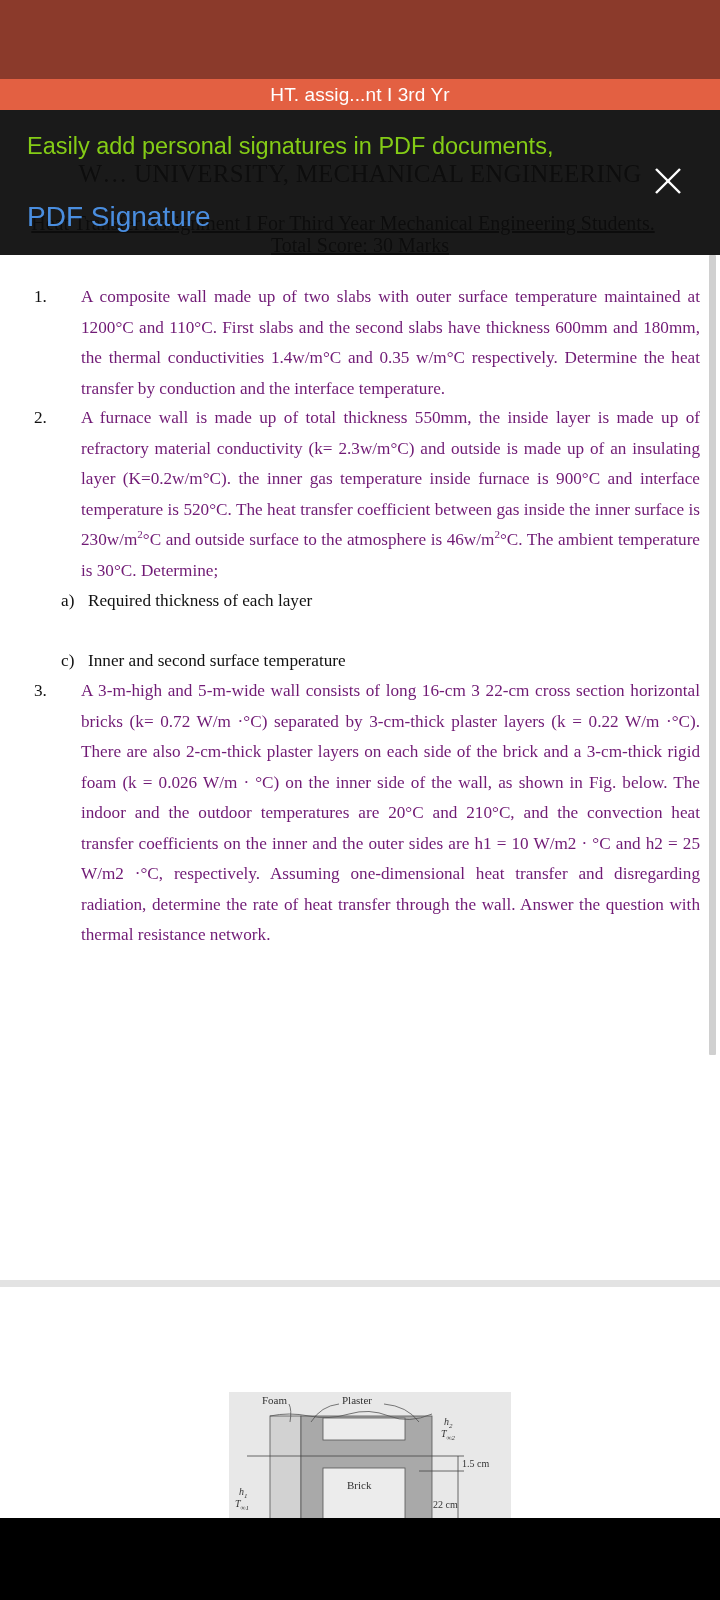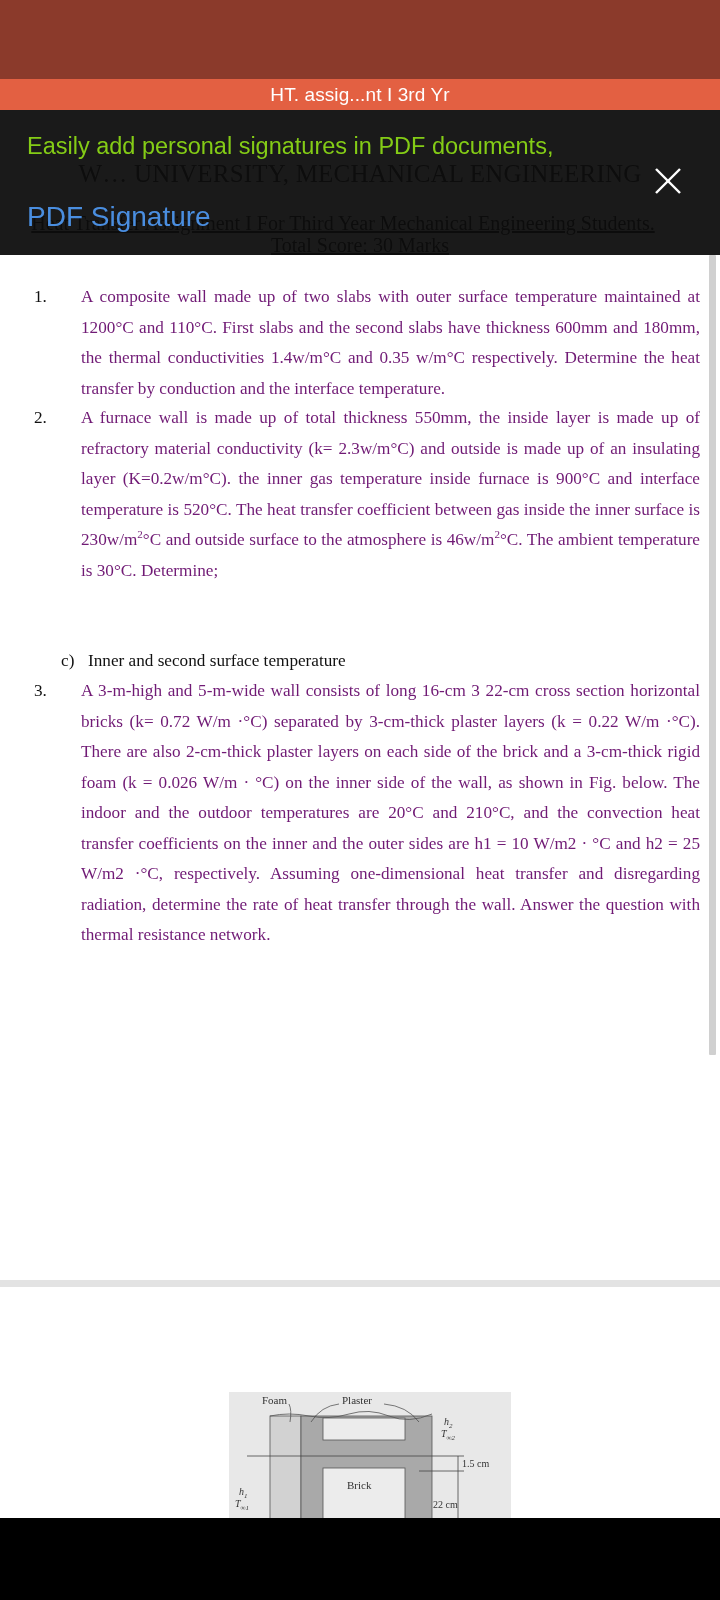--- a/index.html
+++ b/index.html
@@ -49,20 +49,23 @@
   <div class="hdr-uni">W… UNIVERSITY, MECHANICAL ENGINEERING</div>
   <div class="hdr-title">Heat Transfer Assignment I For Third Year Mechanical Engineering Students.</div>
   <div class="hdr-score">Total Score: 30 Marks</div>
 
   <div class="q-num" style="top:172px;">1.</div>
   <div class="q" style="top:172px;">A composite wall made up of two slabs with outer surface temperature maintained at 1200°C and 110°C. First slabs and the second slabs have thickness 600mm and 180mm, the thermal conductivities 1.4w/m°C and 0.35 w/m°C respectively. Determine the heat transfer by conduction and the interface temperature.</div>
 
   <div class="q-num" style="top:293px;">2.</div>
   <div class="q" style="top:293px;"><span>A furnace wall is made up of total thickness 550mm, the inside layer is made up of refractory material conductivity (k= 2.3w/m°C) and outside is made up of an insulating layer (K=0.2w/m°C). the inner gas temperature inside furnace is 900°C and interface temperature is 520°C. The heat transfer coefficient between gas inside the inner surface is 230w/m</span><sup>2</sup><span>°C and outside surface to the atmosphere is 46w/m</span><sup>2</sup><span>°C. The ambient temperature is 30°C. Determine;</span></div>
 
+  <div class="sub" style="top:476px;">
+    <span class="sub-label">a)</span><span>Required thickness of each layer</span>
+  </div>
   <div class="sub" style="top:536px;">
     <span class="sub-label">c)</span><span>Inner and second surface temperature</span>
   </div>
 
   <div class="q-num" style="top:566px;">3.</div>
   <div class="q" style="top:566px;">A 3-m-high and 5-m-wide wall consists of long 16-cm 3 22-cm cross section horizontal bricks (k= 0.72 W/m ·°C) separated by 3-cm-thick plaster layers (k = 0.22 W/m ·°C). There are also 2-cm-thick plaster layers on each side of the brick and a 3-cm-thick rigid foam (k = 0.026 W/m · °C) on the inner side of the wall, as shown in Fig. below. The indoor and the outdoor temperatures are 20°C and 210°C, and the convection heat transfer coefficients on the inner and the outer sides are h1 = 10 W/m2 · °C and h2 = 25 W/m2 ·°C, respectively. Assuming one-dimensional heat transfer and disregarding radiation, determine the rate of heat transfer through the wall. Answer the question with thermal resistance network.</div>
 
   <div class="page-gap"></div>
 
   <div class="figure">

